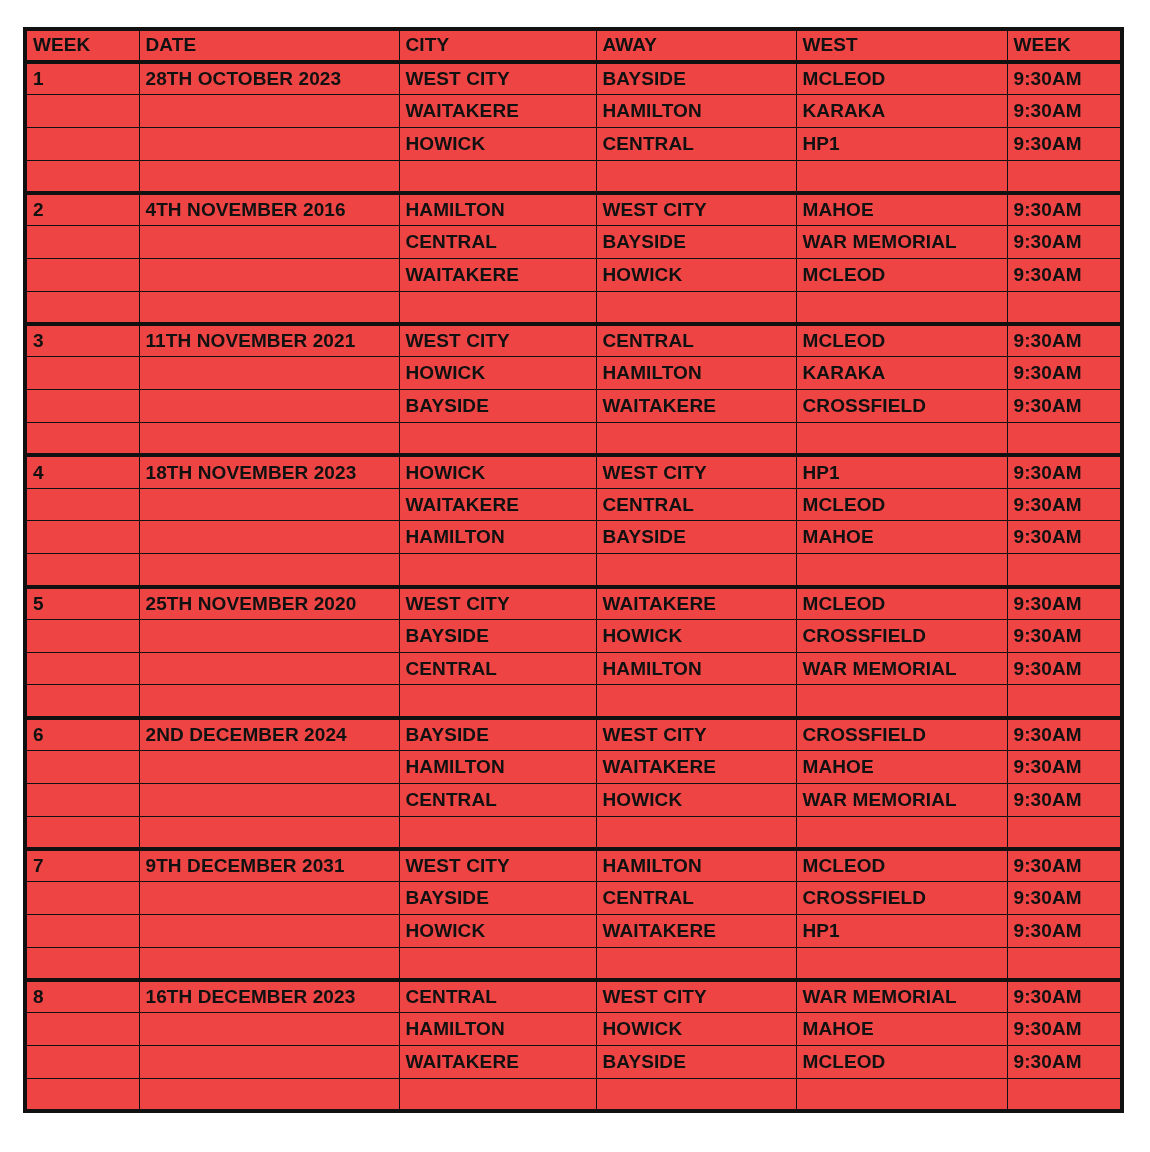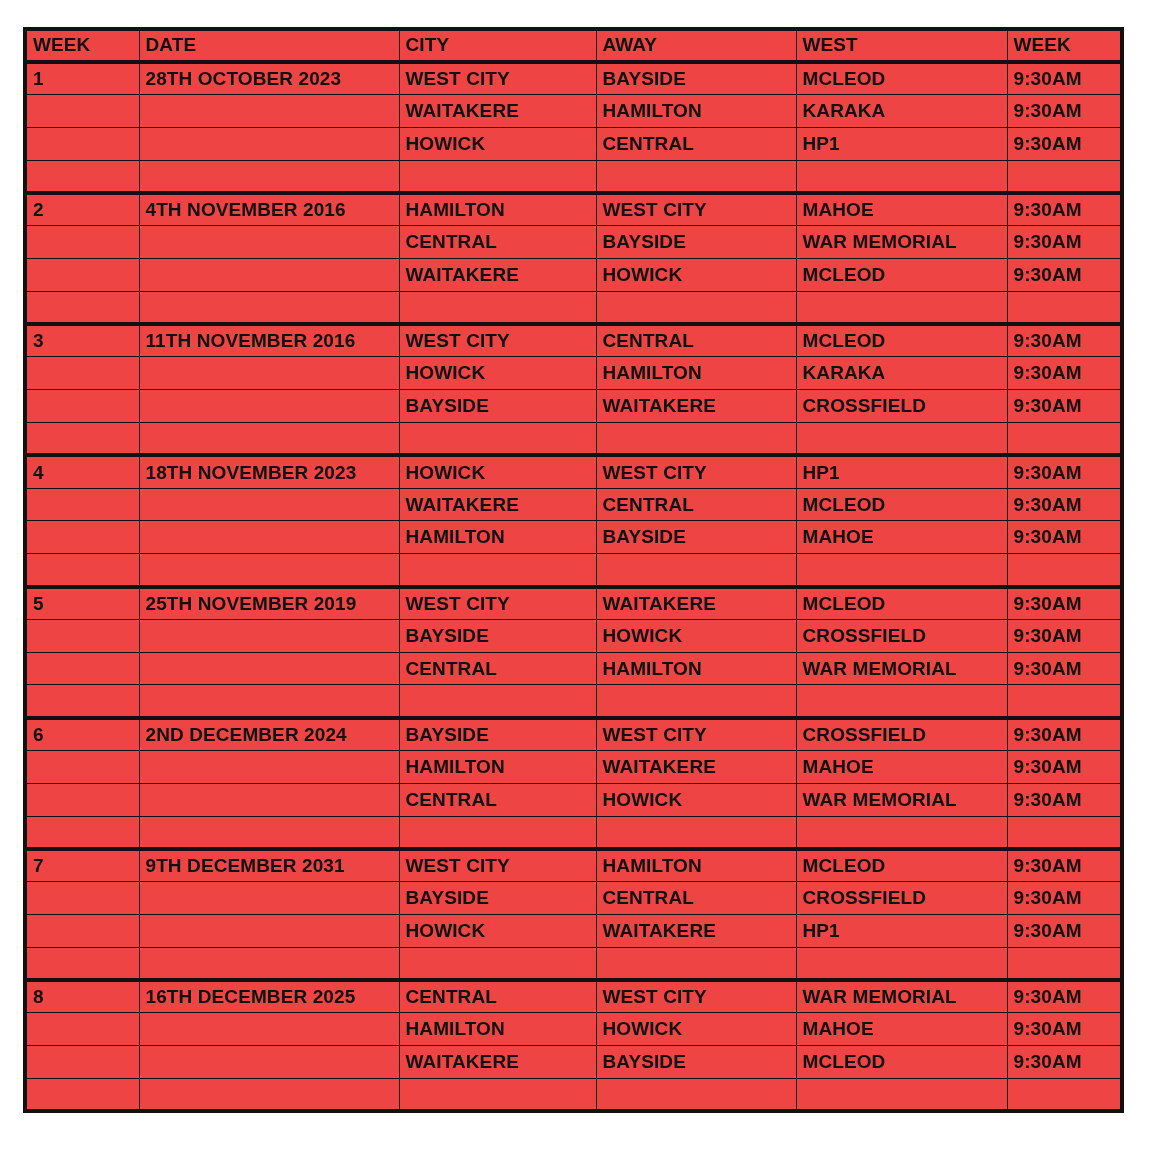--- a/index.html
+++ b/index.html
@@ -201,21 +201,21 @@
           <tr class="blank">
             <td class="week"></td>
             <td class="date"></td>
             <td class="home"></td>
             <td class="away"></td>
             <td class="venue"></td>
             <td class="time"></td>
           </tr>
           <tr class="thick-top">
             <td class="week">3</td>
-            <td class="date">11TH NOVEMBER 2016</td>
+            <td class="date">11TH NOVEMBER 2021</td>
             <td class="home">WEST CITY</td>
             <td class="away">CENTRAL</td>
             <td class="venue">MCLEOD</td>
             <td class="time">9:30AM</td>
           </tr>
           <tr>
             <td class="week"></td>
             <td class="date"></td>
             <td class="home">HOWICK</td>
             <td class="away">HAMILTON</td>
@@ -265,21 +265,21 @@
           <tr class="blank">
             <td class="week"></td>
             <td class="date"></td>
             <td class="home"></td>
             <td class="away"></td>
             <td class="venue"></td>
             <td class="time"></td>
           </tr>
           <tr class="thick-top">
             <td class="week">5</td>
-            <td class="date">25TH NOVEMBER 2019</td>
+            <td class="date">25TH NOVEMBER 2020</td>
             <td class="home">WEST CITY</td>
             <td class="away">WAITAKERE</td>
             <td class="venue">MCLEOD</td>
             <td class="time">9:30AM</td>
           </tr>
           <tr>
             <td class="week"></td>
             <td class="date"></td>
             <td class="home">BAYSIDE</td>
             <td class="away">HOWICK</td>
@@ -361,21 +361,21 @@
           <tr class="blank">
             <td class="week"></td>
             <td class="date"></td>
             <td class="home"></td>
             <td class="away"></td>
             <td class="venue"></td>
             <td class="time"></td>
           </tr>
           <tr class="thick-top">
             <td class="week">8</td>
-            <td class="date">16TH DECEMBER 2025</td>
+            <td class="date">16TH DECEMBER 2023</td>
             <td class="home">CENTRAL</td>
             <td class="away">WEST CITY</td>
             <td class="venue">WAR MEMORIAL</td>
             <td class="time">9:30AM</td>
           </tr>
           <tr>
             <td class="week"></td>
             <td class="date"></td>
             <td class="home">HAMILTON</td>
             <td class="away">HOWICK</td>

